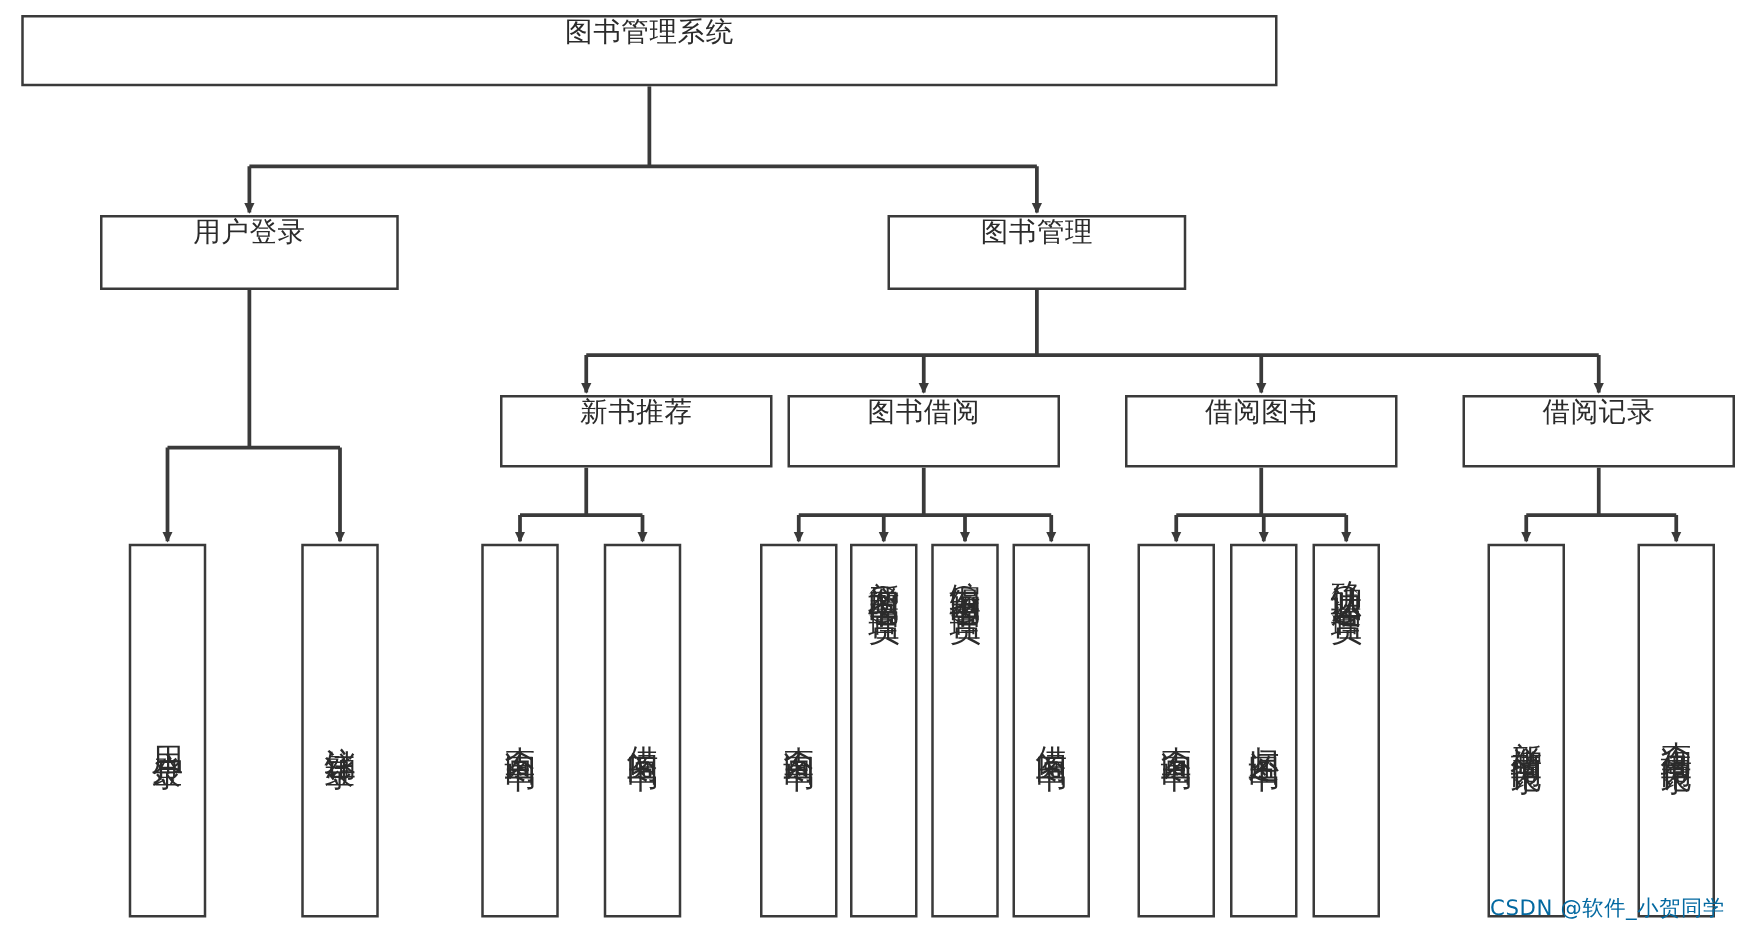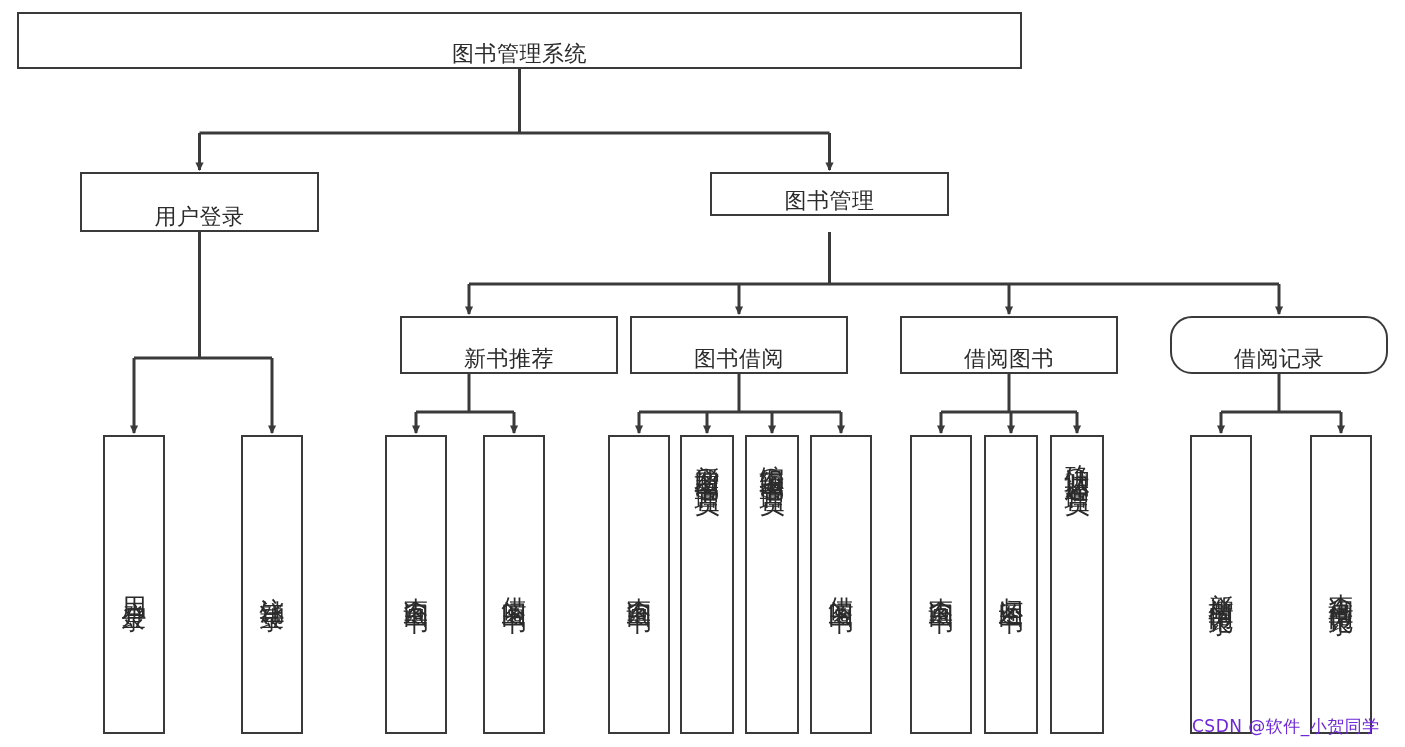--- a/index.html
+++ b/index.html
@@ -24,21 +24,21 @@
     width: 1405px;
     height: 747px;
     pointer-events: none;
   }
   .node {
     position: absolute;
     box-sizing: border-box;
     border: 2px solid #3a3a3a;
     background: #ffffff;
     display: flex;
-    align-items: flex-end;
+    align-items: flex-start;
     justify-content: center;
     color: #2b2b2b;
   }
   .node .lbl {
     text-align: center;
     line-height: 1.18;
     white-space: pre;
   }
   .node.horiz .lbl {
     font-size: 22px;
@@ -56,21 +56,21 @@
     line-height: 1.0;
     letter-spacing: 4px;
   }
   .node.vert.mid {
     align-items: center;
     padding-top: 0;
   }
   .watermark {
     position: absolute;
     font-size: 17px;
-    color: #6d28d9;
+    color: #0369a1;
     white-space: nowrap;
     letter-spacing: 0.5px;
   }
 </style>
 </head>
 <body>
 
 <div id="canvas">
 
   <svg id="wires" viewBox="0 0 1405 747" width="1405" height="747" xmlns="http://www.w3.org/2000/svg">
@@ -109,33 +109,33 @@
       </g>
   </svg>
 
   <div id="nodes">
       <div class="node horiz" style="left: 17px; top: 12px; width: 1005px; height: 57px;">
         <span class="lbl">图书管理系统</span>
       </div>
       <div class="node horiz" style="left: 80px; top: 172px; width: 239px; height: 60px;">
         <span class="lbl">用户登录</span>
       </div>
-      <div class="node horiz" style="left: 710px; top: 172px; width: 239px; height: 44px;">
+      <div class="node horiz" style="left: 710px; top: 172px; width: 239px; height: 60px;">
         <span class="lbl">图书管理</span>
       </div>
       <div class="node horiz" style="left: 360px; top: 316px; width: 218px; height: 58px; margin-left: 40px;">
         <span class="lbl">新书推荐</span>
       </div>
       <div class="node horiz" style="left: 630px; top: 316px; width: 218px; height: 58px;">
         <span class="lbl">图书借阅</span>
       </div>
       <div class="node horiz" style="left: 900px; top: 316px; width: 218px; height: 58px;">
         <span class="lbl">借阅图书</span>
       </div>
-      <div class="node horiz" style="left: 1170px; top: 316px; width: 218px; height: 58px; border-radius: 22px;">
+      <div class="node horiz" style="left: 1170px; top: 316px; width: 218px; height: 58px;">
         <span class="lbl">借阅记录</span>
       </div>
       <div class="node vert mid" style="left: 103px; top: 435px; width: 62px; height: 299px;">
         <span class="lbl">用户登录</span>
       </div>
       <div class="node vert mid" style="left: 241px; top: 435px; width: 62px; height: 299px;">
         <span class="lbl">注销登录</span>
       </div>
       <div class="node vert mid" style="left: 385px; top: 435px; width: 62px; height: 299px;">
         <span class="lbl">查询图书</span>

